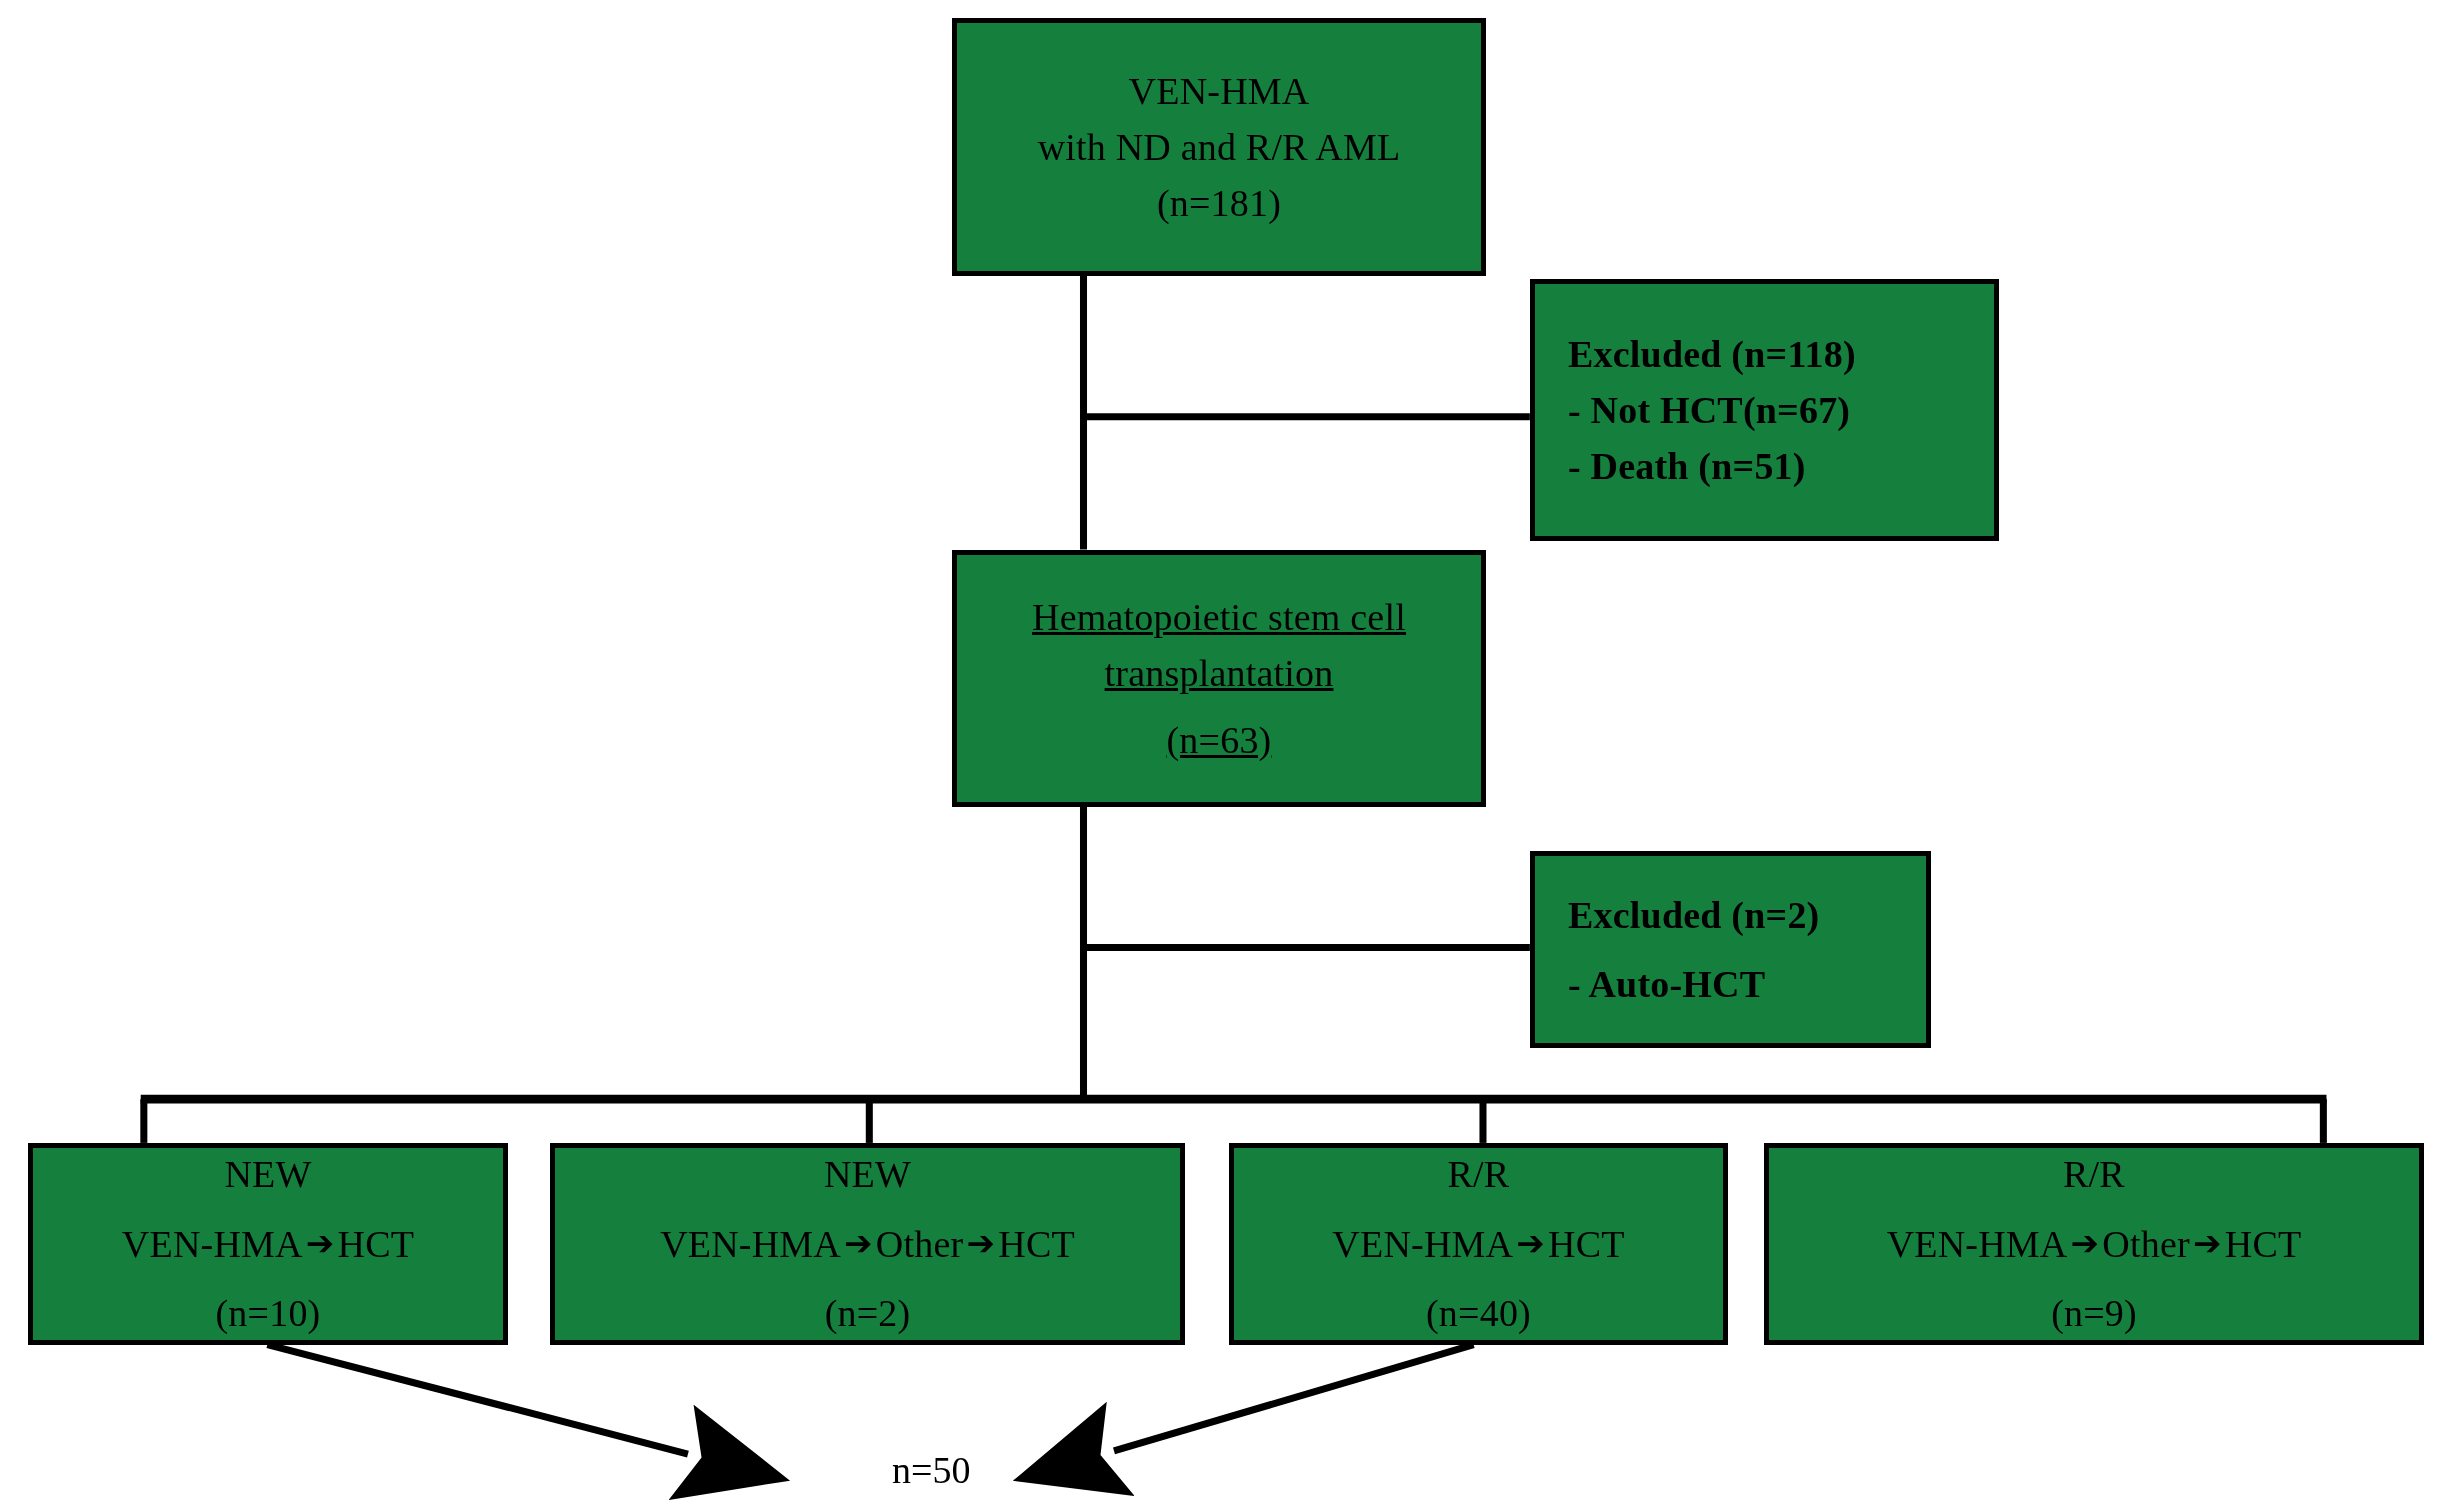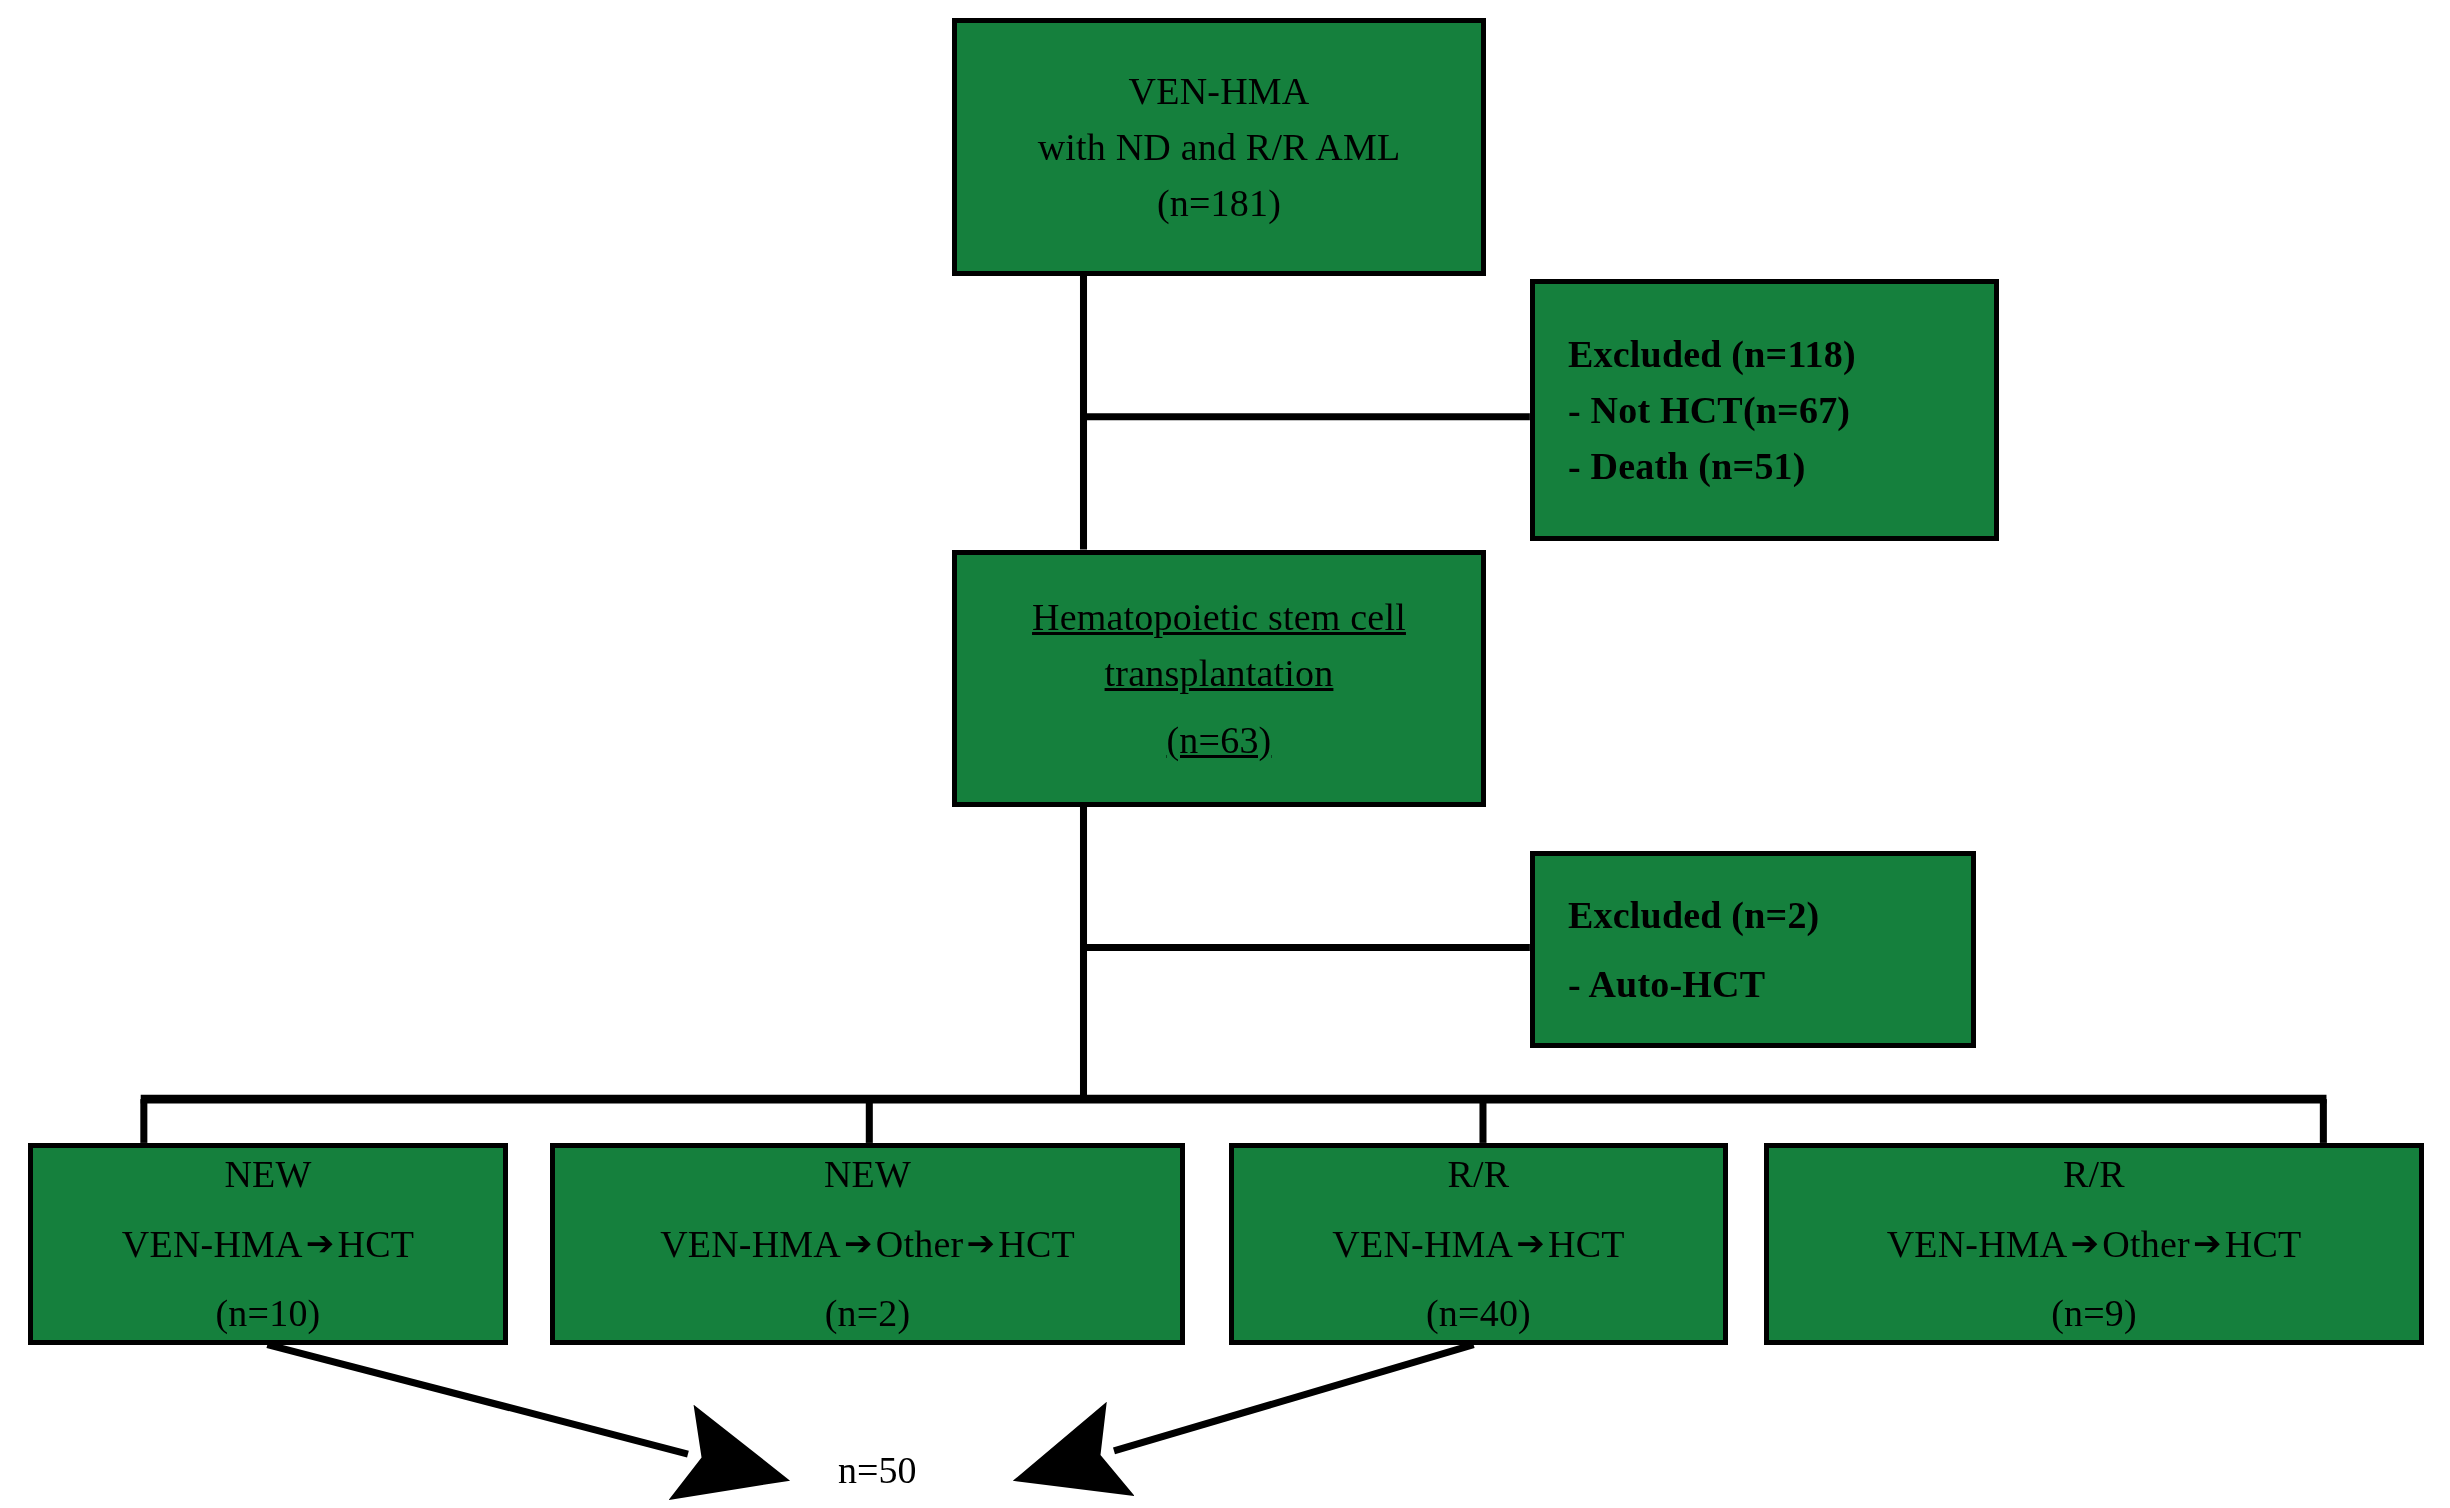--- a/index.html
+++ b/index.html
@@ -111,21 +111,21 @@
     <span class="line">- Not HCT(n=67)</span>
     <span class="line">- Death (n=51)</span>
   </div>
 
   <div class="node" style="left:952px; top:550px; width:534px; height:257px;text-decoration:underline;">
     <span class="line">Hematopoietic stem cell</span>
     <span class="line">transplantation</span>
     <span class="line" style="margin-top:10px;">(n=63)</span>
   </div>
 
-  <div class="node left-align excluded-box" style="left:1530px; top:851px; width:446px; height:197px;">
+  <div class="node left-align excluded-box" style="left:1530px; top:851px; width:401px; height:197px;">
     <span class="line">Excluded (n=2)</span>
     <span class="line" style="margin-top:12.5px;">- Auto-HCT</span>
   </div>
 
   <div class="node tight" style="left:28px; top:1143px; width:480px; height:202px;">
     <span class="line">NEW</span>
     <span class="line">
       <span>VEN-HMA</span><span class="arrow-glyph">➔</span><span>HCT</span>
     </span>
     <span class="line">(n=10)</span>
@@ -148,16 +148,16 @@
   </div>
 
   <div class="node tight" style="left:1764px; top:1143px; width:660px; height:202px;">
     <span class="line">R/R</span>
     <span class="line">
       <span>VEN-HMA</span><span class="arrow-glyph">➔</span><span>Other</span><span class="arrow-glyph">➔</span><span>HCT</span>
     </span>
     <span class="line">(n=9)</span>
   </div>
 
-  <div class="free-label" style="left:838px; top:1448px;">n=50</div>
+  <div class="free-label" style="left:892px; top:1448px;">n=50</div>
 
 </div>
 
 
 </body></html>

